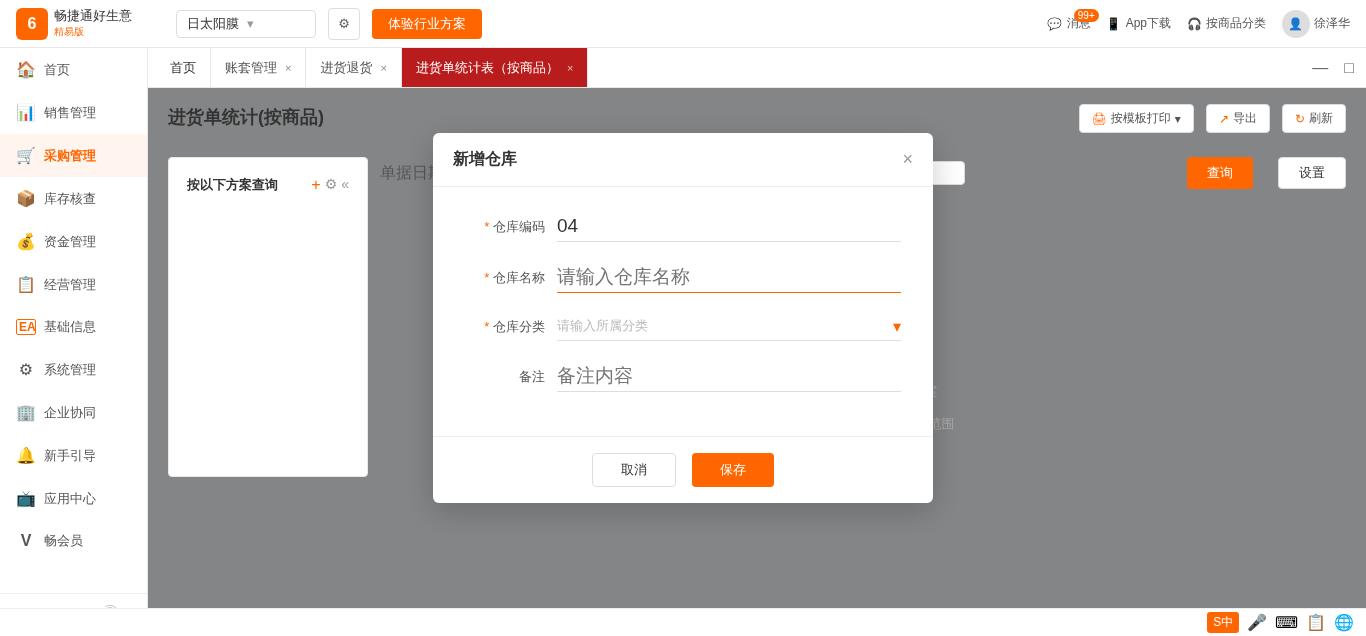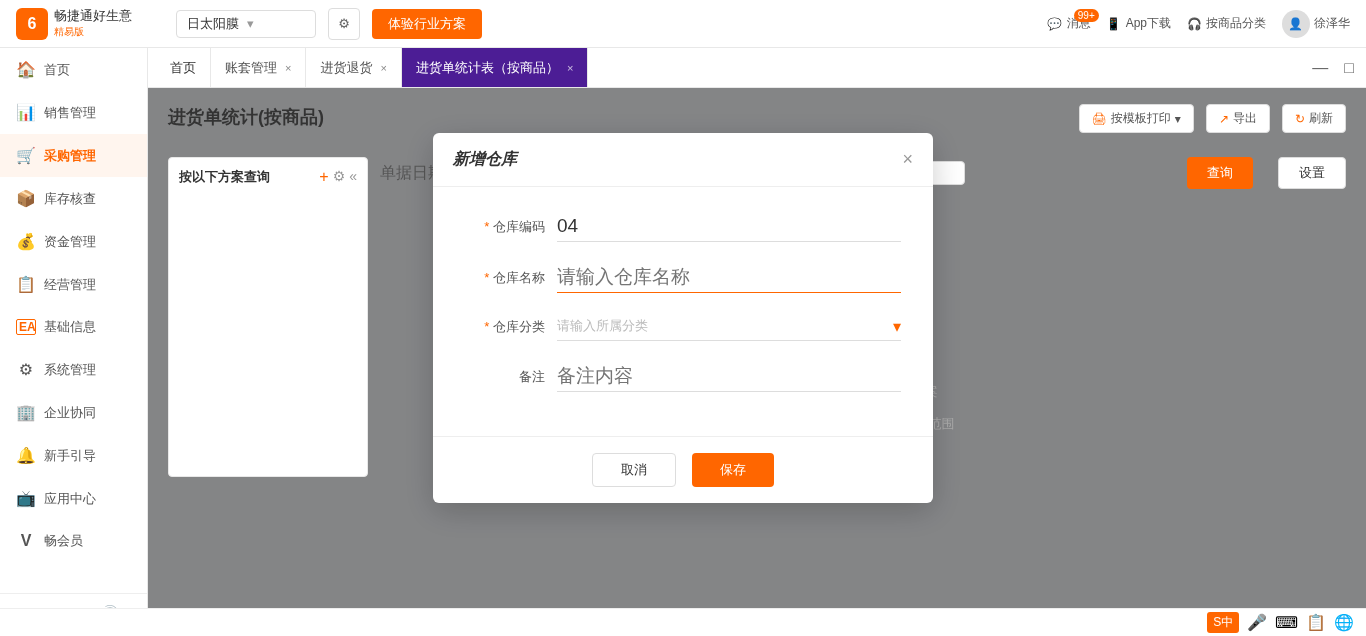--- a/index.html
+++ b/index.html
@@ -89,21 +89,21 @@
       display: flex; align-items: center;
       background: #fff; border-bottom: 1px solid #e8e8e8;
       height: 40px; padding: 0 8px;
     }
     .tab {
       display: flex; align-items: center; gap: 6px;
       padding: 8px 14px; cursor: pointer; font-size: 13px; color: #555;
       border-right: 1px solid #e8e8e8; height: 100%;
     }
     .tab.home { color: #333; }
-    .tab.active { background: #4c1d95; color: #fff; }
+    .tab.active { background: #b91c1c; color: #fff; }
     .tab .close { font-size: 11px; margin-left: 2px; opacity: 0.7; cursor: pointer; }
     .tab-actions { margin-left: auto; display: flex; gap: 8px; }
     .tab-action-btn { cursor: pointer; color: #666; font-size: 16px; padding: 4px; }
 
     
     .page-content { flex: 1; padding: 16px 20px; overflow-y: auto; position: relative; }
 
     .page-title { font-size: 18px; font-weight: bold; color: #333; margin-bottom: 16px; }
 
     .page-toolbar {
@@ -114,21 +114,21 @@
       display: flex; align-items: center; gap: 4px;
       border: 1px solid #ddd; background: #fff; border-radius: 4px;
       padding: 5px 12px; cursor: pointer; font-size: 12px; color: #555;
     }
 
     .query-section {
       display: flex; gap: 12px; margin-bottom: 16px;
     }
     .query-left {
       width: 200px; background: #fff; border: 1px solid #e8e8e8; border-radius: 4px;
-      padding: 10px;
+      padding: 18px;
     }
     .query-right { flex: 1; }
 
     .filter-row {
       display: flex; align-items: center; gap: 12px; margin-bottom: 12px; flex-wrap: wrap;
     }
     .filter-item { display: flex; align-items: center; gap: 6px; }
     .filter-label { color: #555; font-size: 16px; white-space: nowrap; }
     .filter-input {
       border: 1px solid #ddd; border-radius: 4px; padding: 4px 8px;
@@ -167,21 +167,21 @@
     
     .modal {
       background: #fff; border-radius: 6px; width: 500px;
       box-shadow: 0 8px 32px rgba(0,0,0,0.2);
       overflow: hidden;
     }
     .modal-header {
       display: flex; align-items: center; justify-content: space-between;
       padding: 16px 20px; border-bottom: 1px solid #eee;
     }
-    .modal-title { font-size: 16px; font-weight: bold; color: #333; font-style: italic; }
+    .modal-title { font-size: 16px; font-weight: bold; color: #333; }
     .modal-close { cursor: pointer; color: #999; font-size: 18px; }
     .modal-body { padding: 24px 32px; }
     .modal-footer {
       display: flex; justify-content: center; gap: 16px;
       padding: 16px 20px; border-top: 1px solid #eee;
     }
 
     .form-row {
       display: flex; align-items: center; margin-bottom: 20px;
     }

